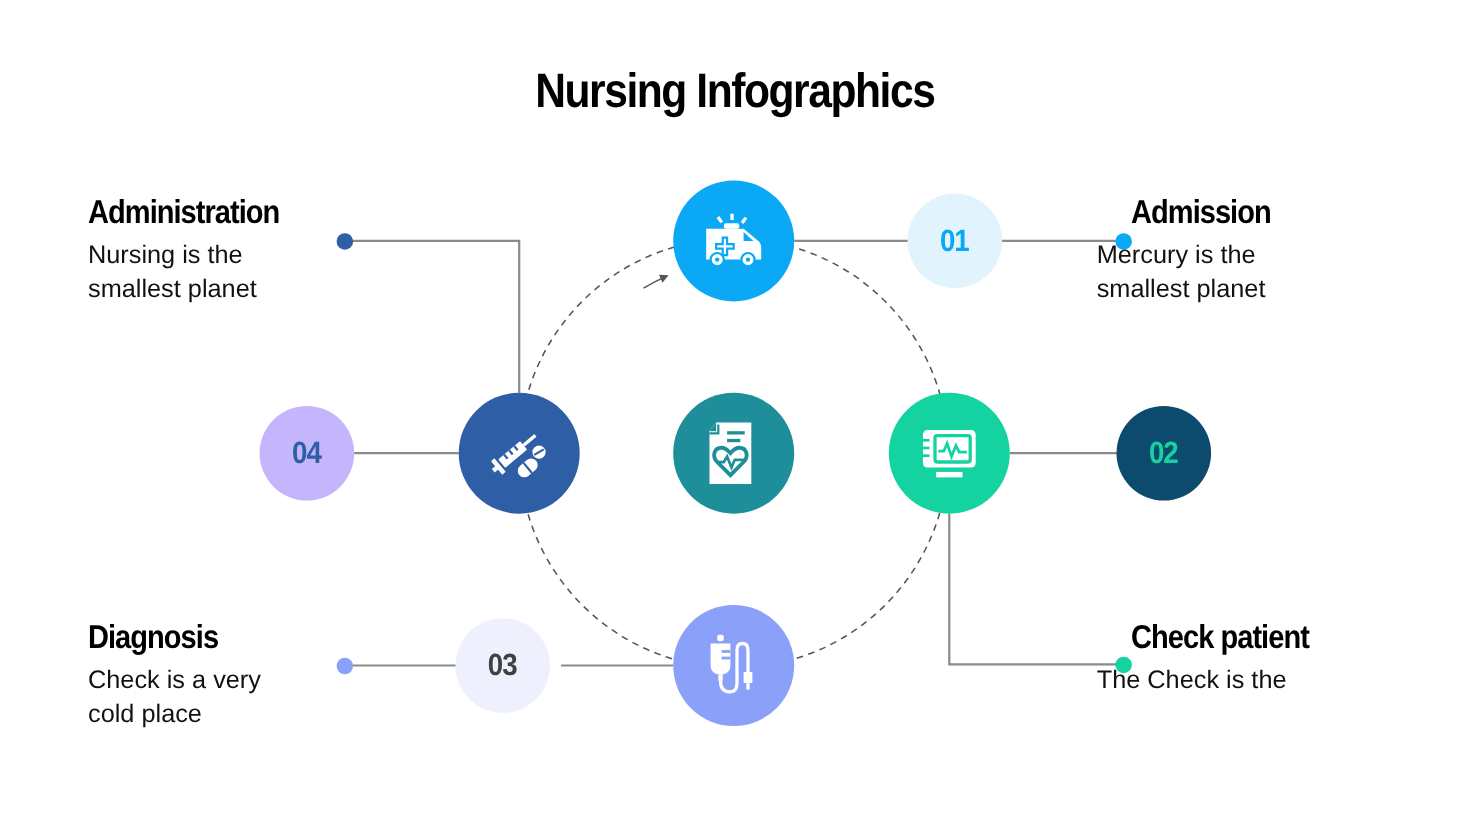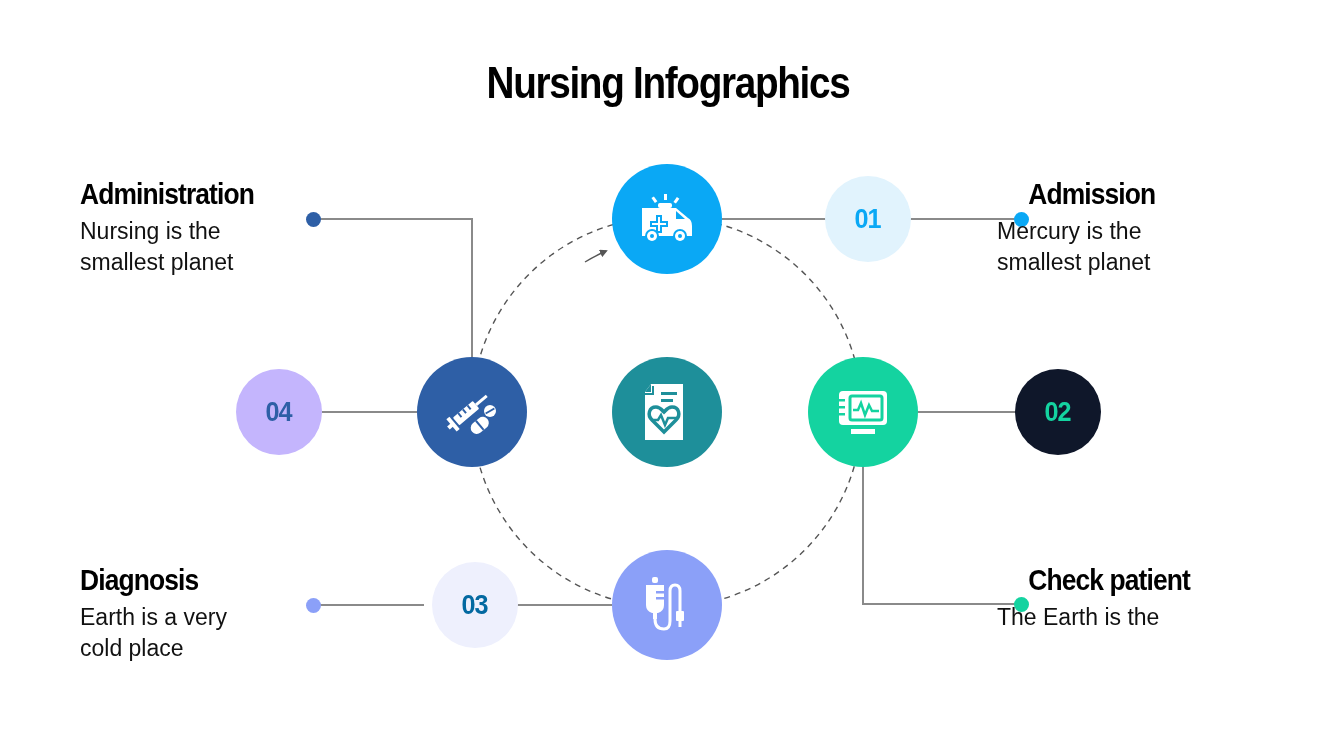--- a/index.html
+++ b/index.html
@@ -144,51 +144,51 @@
     <svg width="56" height="50" viewBox="0 0 56 50">
       <rect x="4" y="4" width="48" height="34" rx="4" fill="#ffffff"></rect>
       <rect x="15" y="9" width="32" height="24" rx="2" fill="none" stroke="#14d3a0" stroke-width="3"></rect>
       <polyline points="18,23 23,23 26,16 30,28 34,18 37,24 44,24" fill="none" stroke="#14d3a0" stroke-width="2.5"></polyline>
       <rect x="2" y="12" width="8" height="2.5" fill="#14d3a0"></rect>
       <rect x="2" y="19" width="8" height="2.5" fill="#14d3a0"></rect>
       <rect x="2" y="26" width="8" height="2.5" fill="#14d3a0"></rect>
       <rect x="16" y="42" width="24" height="5" fill="#ffffff"></rect>
     </svg>
   </div>
-  <div class="node badge" style="left:1015px; top:369px; background:#0f172a; color:#14d3a0;">
+  <div class="node badge" style="left:1015px; top:369px; background:#0c4a6e; color:#14d3a0;">
     <span>02</span>
   </div>
   <div class="dot" style="left:1014px; top:597px; background:#14d3a0;"></div>
   <div class="textblock right" style="left:997px; top:562px;">
     <h2>Check patient</h2>
     <p>
-      <span>The Earth is the</span><br>
+      <span>The Check is the</span><br>
     </p>
   </div>
 
   <div class="node icon-circle" style="left:612px; top:550px; background:#8ba0f8;">
     <svg width="50" height="60" viewBox="0 0 50 60">
       <rect x="10" y="2" width="6" height="6" rx="2" fill="#ffffff"></rect>
       <path d="M4 10 H22 V30 Q22 36 16 38 H10 Q4 36 4 30 Z" fill="#ffffff"></path>
       <rect x="14" y="16" width="8" height="2.5" fill="#8ba0f8"></rect>
       <rect x="14" y="22" width="8" height="2.5" fill="#8ba0f8"></rect>
       <rect x="11" y="38" width="4" height="6" fill="#ffffff"></rect>
       <path d="M13 44 Q13 54 22 54 Q28 54 28 46 V16 Q28 10 33 10 Q38 10 38 16 V36" fill="none" stroke="#ffffff" stroke-width="3"></path>
       <rect x="34" y="36" width="8" height="10" rx="1" fill="#ffffff"></rect>
       <rect x="36.5" y="46" width="3" height="6" fill="#ffffff"></rect>
     </svg>
   </div>
-  <div class="node badge" style="left:432px; top:562px; background:#eef0fd; color:#0369a1;">
+  <div class="node badge" style="left:414px; top:562px; background:#eef0fd; color:#404040;">
     <span>03</span>
   </div>
   <div class="dot" style="left:306px; top:598px; background:#8ba0f8;"></div>
   <div class="textblock left" style="left:80px; top:562px;">
     <h2>Diagnosis</h2>
     <p>
-      <span>Earth is a very</span><br>
+      <span>Check is a very</span><br>
       <span>cold place</span>
     </p>
   </div>
 
   <div class="node icon-circle" style="left:417px; top:357px; background:#2e5fa6;">
     <svg width="58" height="52" viewBox="0 0 58 52">
       <g transform="rotate(-40 26 26)">
         <rect x="10" y="20" width="26" height="10" rx="1" fill="#ffffff"></rect>
         <rect x="36" y="23.5" width="14" height="3" fill="#ffffff"></rect>
         <rect x="4" y="17" width="4" height="16" fill="#ffffff"></rect>

